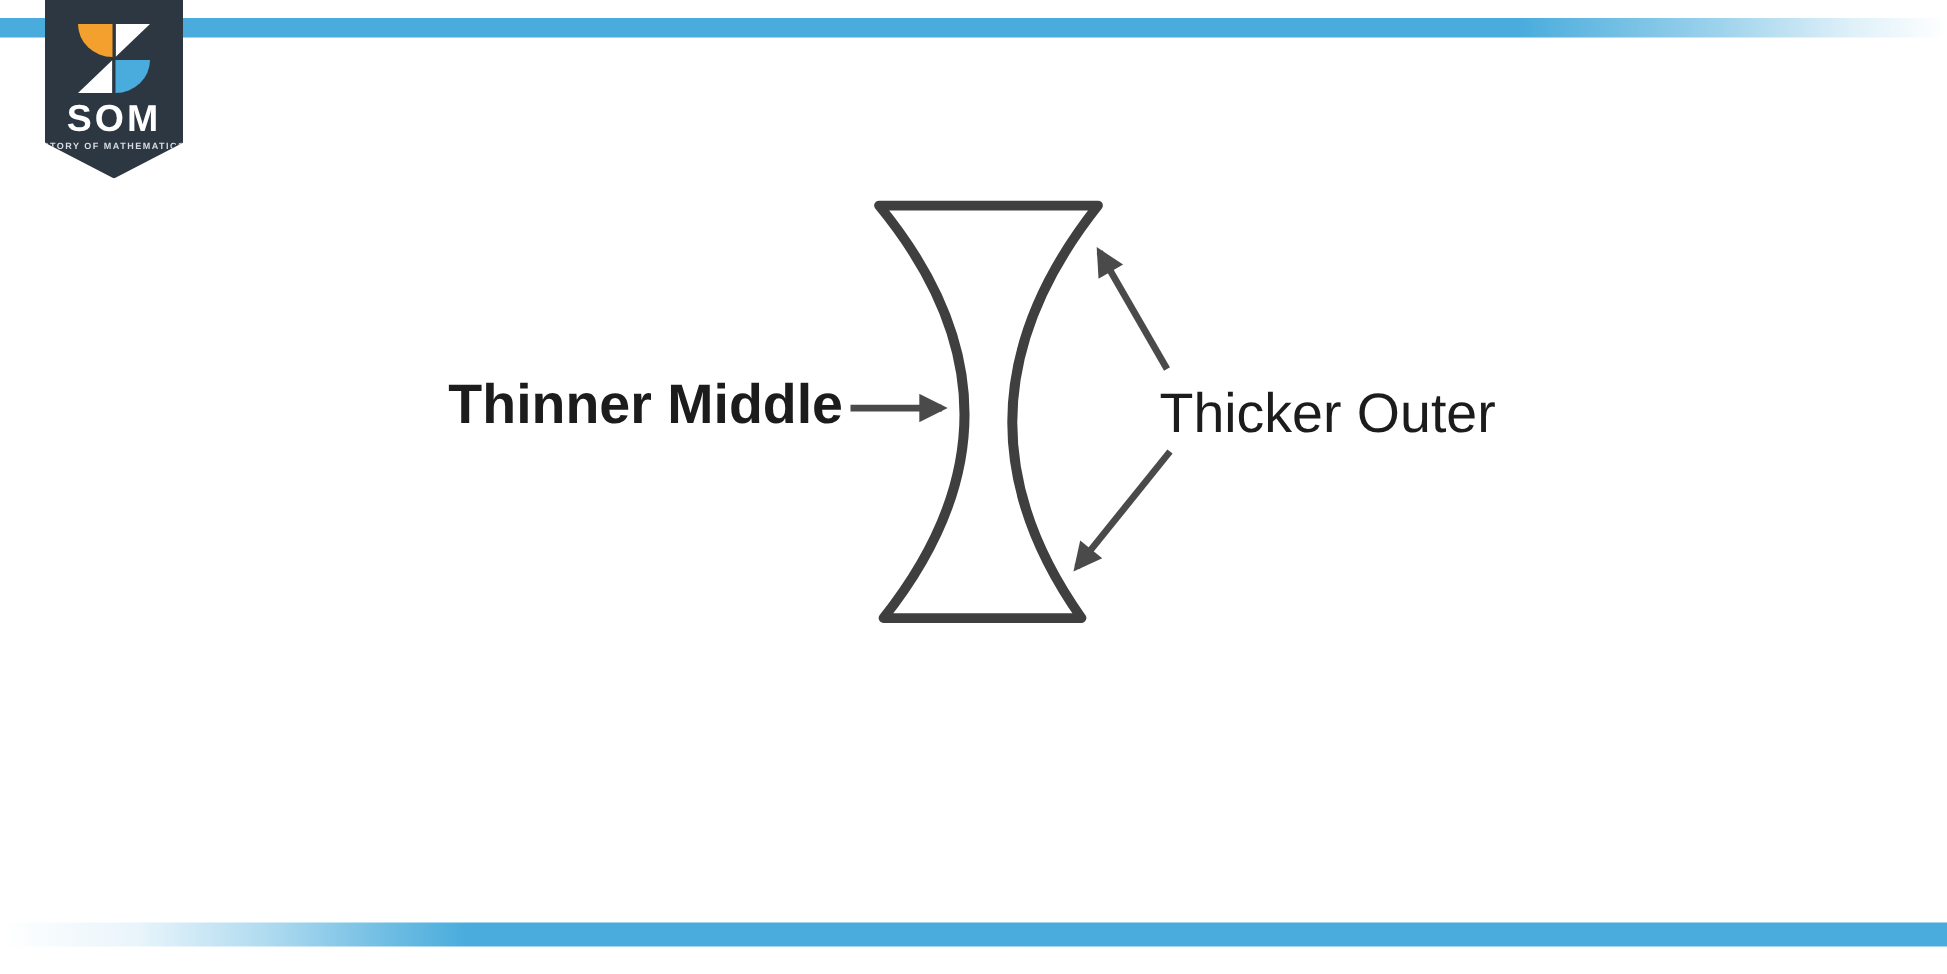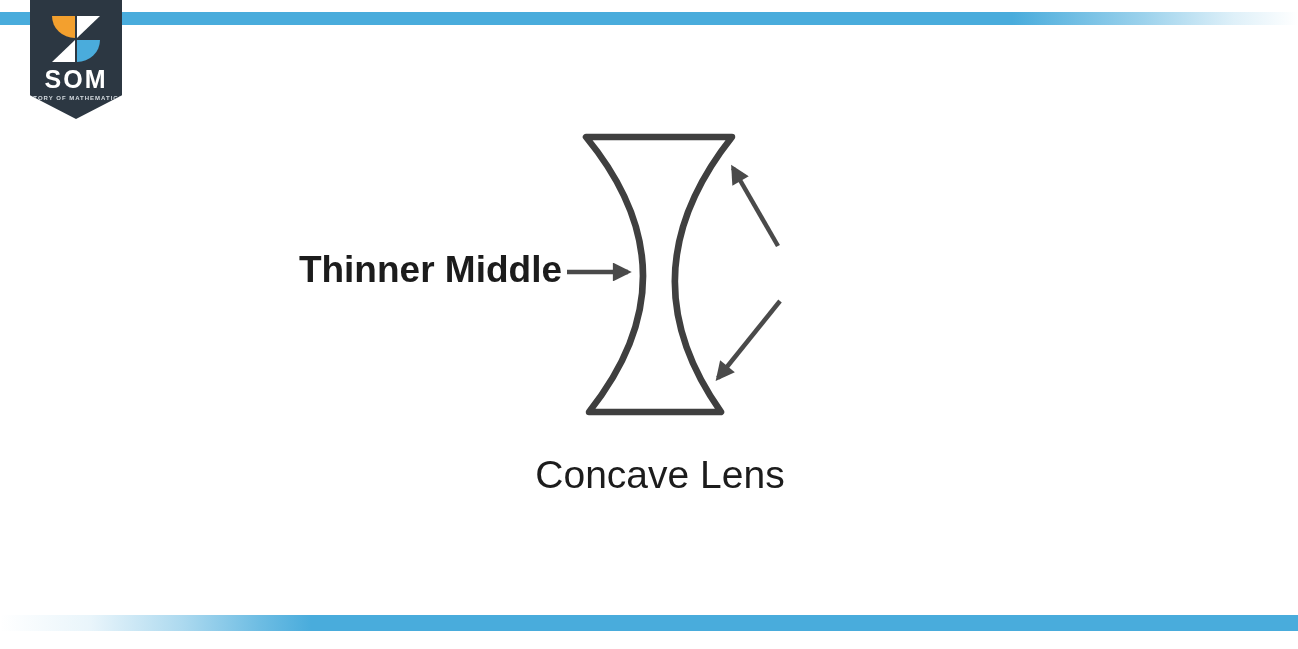--- a/index.html
+++ b/index.html
@@ -147,15 +147,15 @@
              Q 698.5 274 586 137 Z" fill="none" stroke="#3f3f3f" stroke-width="6.5" stroke-linecap="round" stroke-linejoin="round"></path>
 
     <line x1="567" y1="272" x2="628" y2="272" stroke="#4a4a4a" stroke-width="4.5" marker-end="url(#arrowhead)"></line>
 
     <line x1="778" y1="246" x2="733" y2="168" stroke="#4a4a4a" stroke-width="4.5" marker-end="url(#arrowhead)"></line>
 
     <line x1="780" y1="301" x2="718" y2="378" stroke="#4a4a4a" stroke-width="4.5" marker-end="url(#arrowhead)"></line>
   </svg>
 
   <div class="diagram-label label-thinner">Thinner Middle</div>
-  <div class="diagram-label caption">Concave Lens</div>
+  <div class="diagram-label label-thicker">Thicker Outer</div>
 
 </div>
 
 </body></html>

